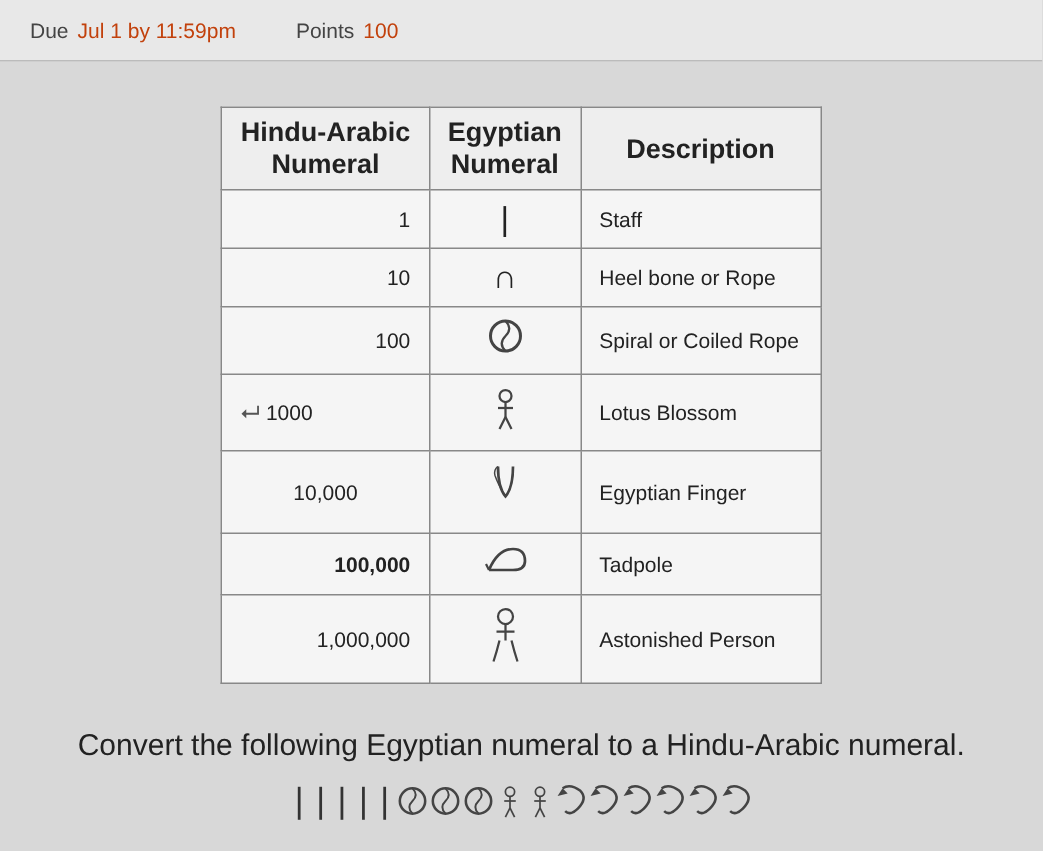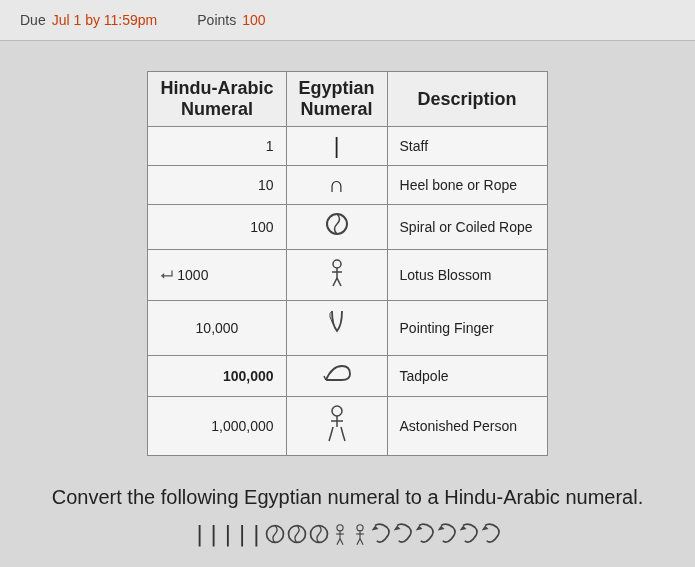--- a/index.html
+++ b/index.html
@@ -151,21 +151,21 @@
                 <line x1="13" y1="22" x2="17" y2="30" stroke="#444" stroke-width="1.5"></line>
               </svg></td>
             <td class="col-description">Lotus Blossom</td>
           </tr>
           <tr>
             <td class="col-hindu" style="text-align: center;">10,000</td>
             <td class="col-egyptian" style="text-align: center;"><svg width="26" height="36" viewBox="0 0 26 36">
                 <path d="M8 4 Q8 18 13 24 Q18 18 18 4" fill="none" stroke="#444" stroke-width="1.8"></path>
                 <path d="M8 4 Q5 6 6 10 Q8 16 13 24" fill="none" stroke="#444" stroke-width="1"></path>
               </svg></td>
-            <td class="col-description">Pointing Finger</td>
+            <td class="col-description">Egyptian Finger</td>
           </tr>
           <tr>
             <td class="col-hindu" style="text-align: right; font-weight: bold;">100,000</td>
             <td class="col-egyptian" style="text-align: center;"><svg width="30" height="22" viewBox="0 0 30 22">
                 <path d="M4 18 Q10 4 20 4 Q28 4 28 12 Q28 18 20 18 Q12 18 4 18" fill="none" stroke="#444" stroke-width="1.8"></path>
                 <line x1="4" y1="18" x2="2" y2="14" stroke="#444" stroke-width="1.5"></line>
               </svg></td>
             <td class="col-description">Tadpole</td>
           </tr>
           <tr>

